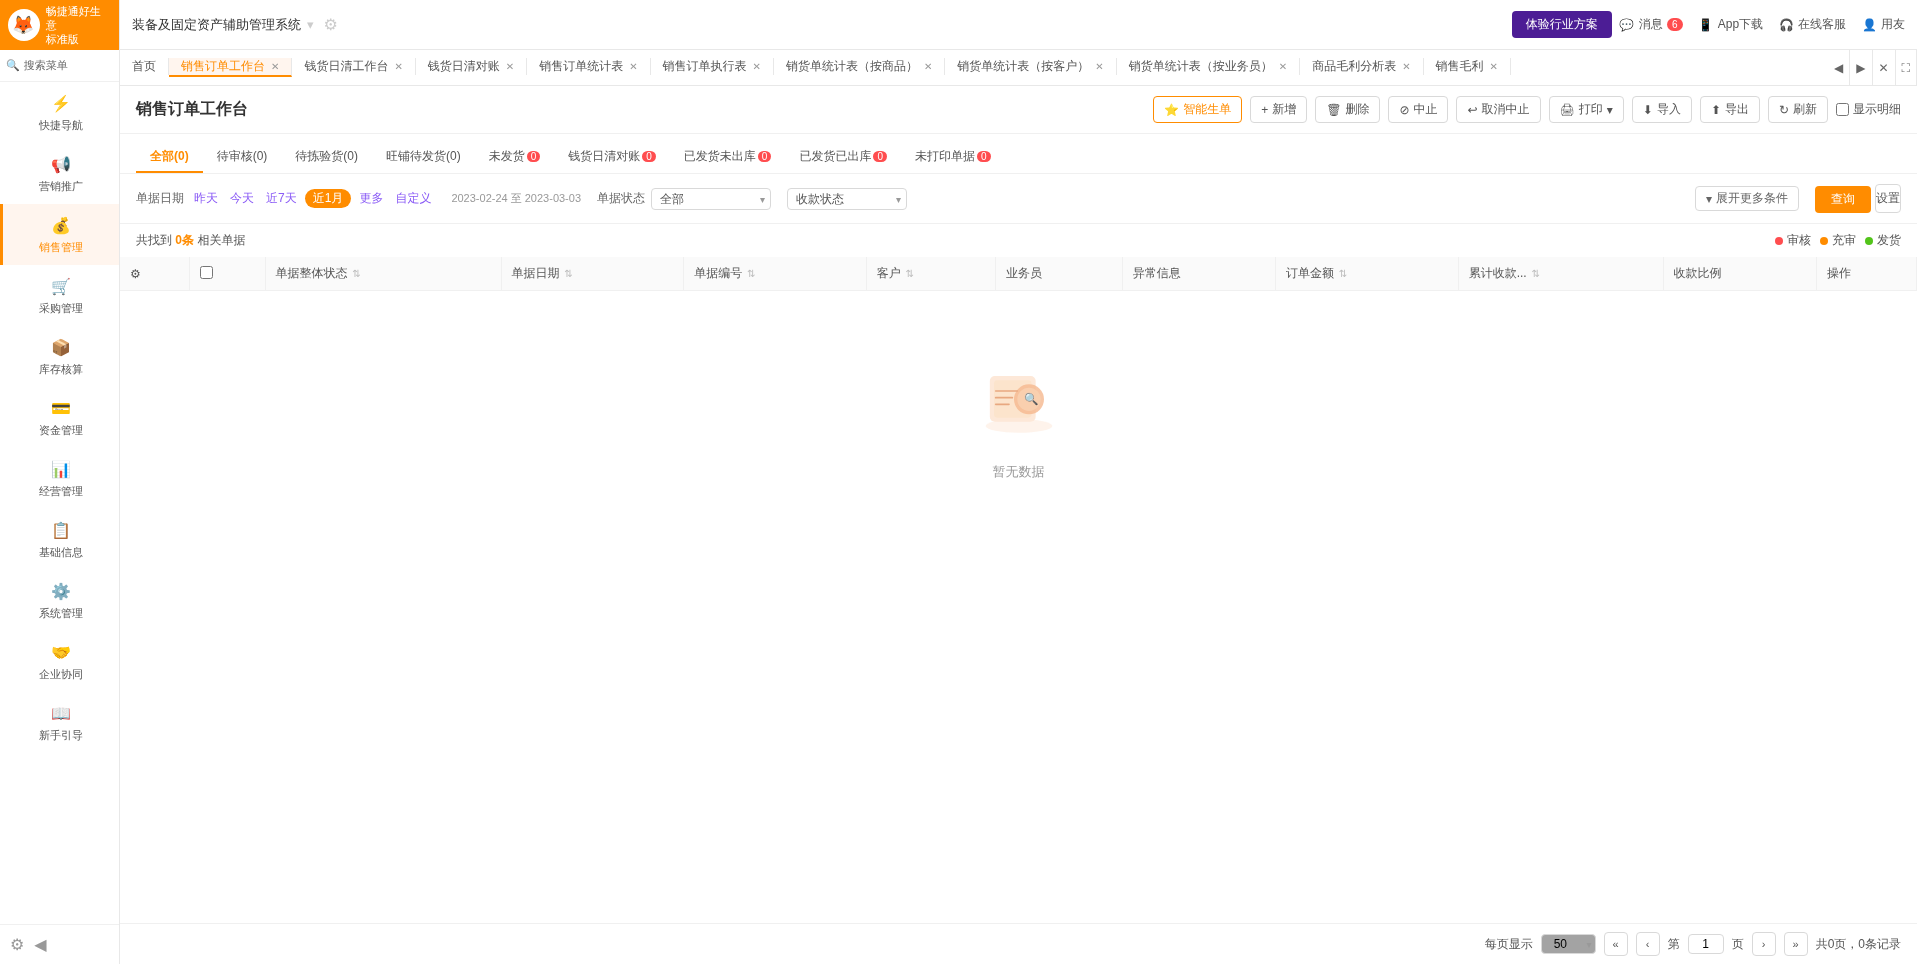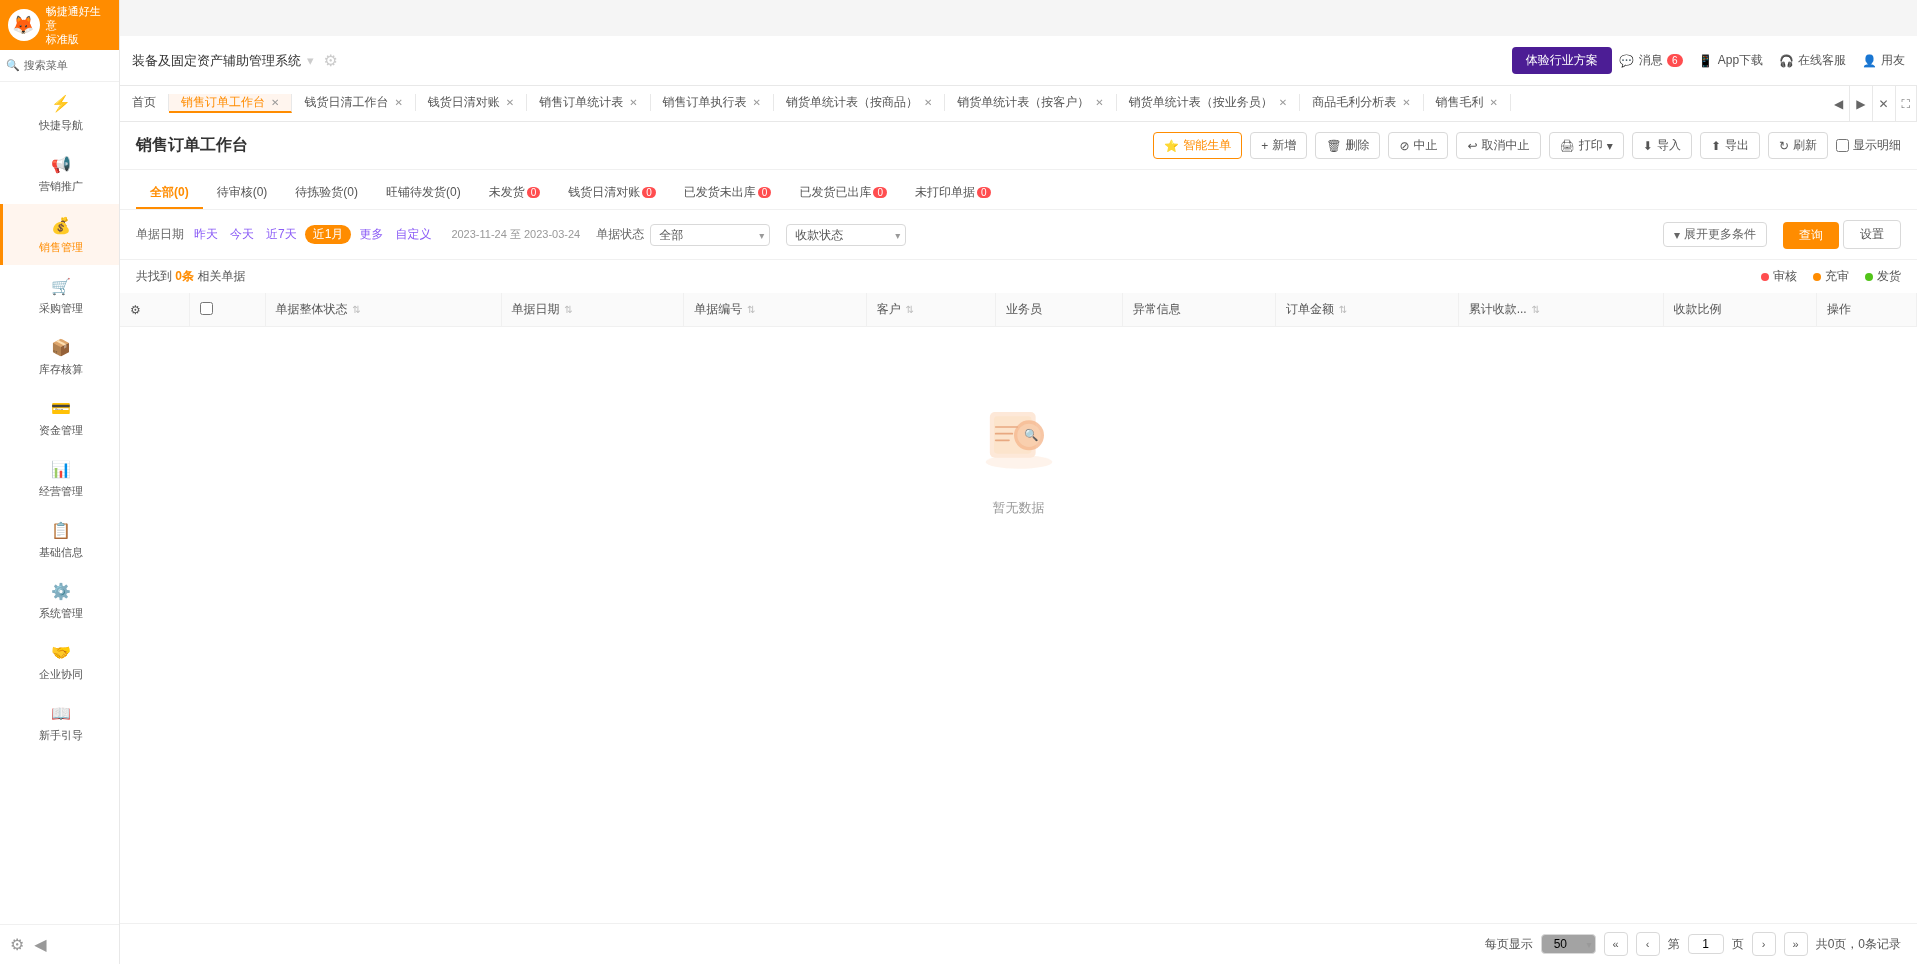--- a/index.html
+++ b/index.html
@@ -90,21 +90,20 @@
 
     
     .topbar {
       height: 50px;
       background: #fff;
       border-bottom: 1px solid #e8e8e8;
       display: flex;
       align-items: center;
       padding: 0 12px;
       gap: 8px;
-      margin-top: 36px;
     }
     .topbar-title {
       font-size: 13px;
       color: #333;
       flex: 1;
       display: flex;
       align-items: center;
       gap: 6px;
     }
     .topbar-btn-orange {
@@ -347,38 +346,38 @@
       border: none;
       padding: 5px 16px;
       border-radius: 4px;
       cursor: pointer;
       font-size: 12px;
     }
     .btn-set {
       background: #fff;
       color: #555;
       border: 1px solid #d9d9d9;
-      padding: 5px 16px;
+      padding: 5px 0;
       border-radius: 4px;
       cursor: pointer;
       font-size: 12px;
     }
 
     
     .stats-bar {
       padding: 8px 16px;
       display: flex;
       align-items: center;
       justify-content: space-between;
       font-size: 12px;
       color: #555;
     }
     .stats-actions {
       display: flex;
-      gap: 16px;
+      gap: 9px;
     }
     .stats-action {
       display: flex;
       align-items: center;
       gap: 4px;
       cursor: pointer;
       color: #555;
     }
 
     
@@ -685,21 +684,21 @@
           <div class="filter-options" id="date-opts">
               <span class="filter-opt">昨天</span>
               <span class="filter-opt">今天</span>
               <span class="filter-opt">近7天</span>
               <span class="filter-opt active-month">近1月</span>
               <span class="filter-opt">更多</span>
               <span class="filter-opt">自定义</span>
             </div>
         </div>
         <div style="display:flex;flex-direction:column;gap:2px">
-          <div class="filter-date-range">2023-11-24 至 2023-03-24</div>
+          <div class="filter-date-range">2023-02-24 至 2023-03-03</div>
         </div>
         <div class="filter-item">
           <span class="filter-label">单据状态</span>
           <div class="filter-select-wrap">
             <select class="filter-select">
               <option value="">全部</option>
             </select>
           </div>
         </div>
         <div class="filter-item">

